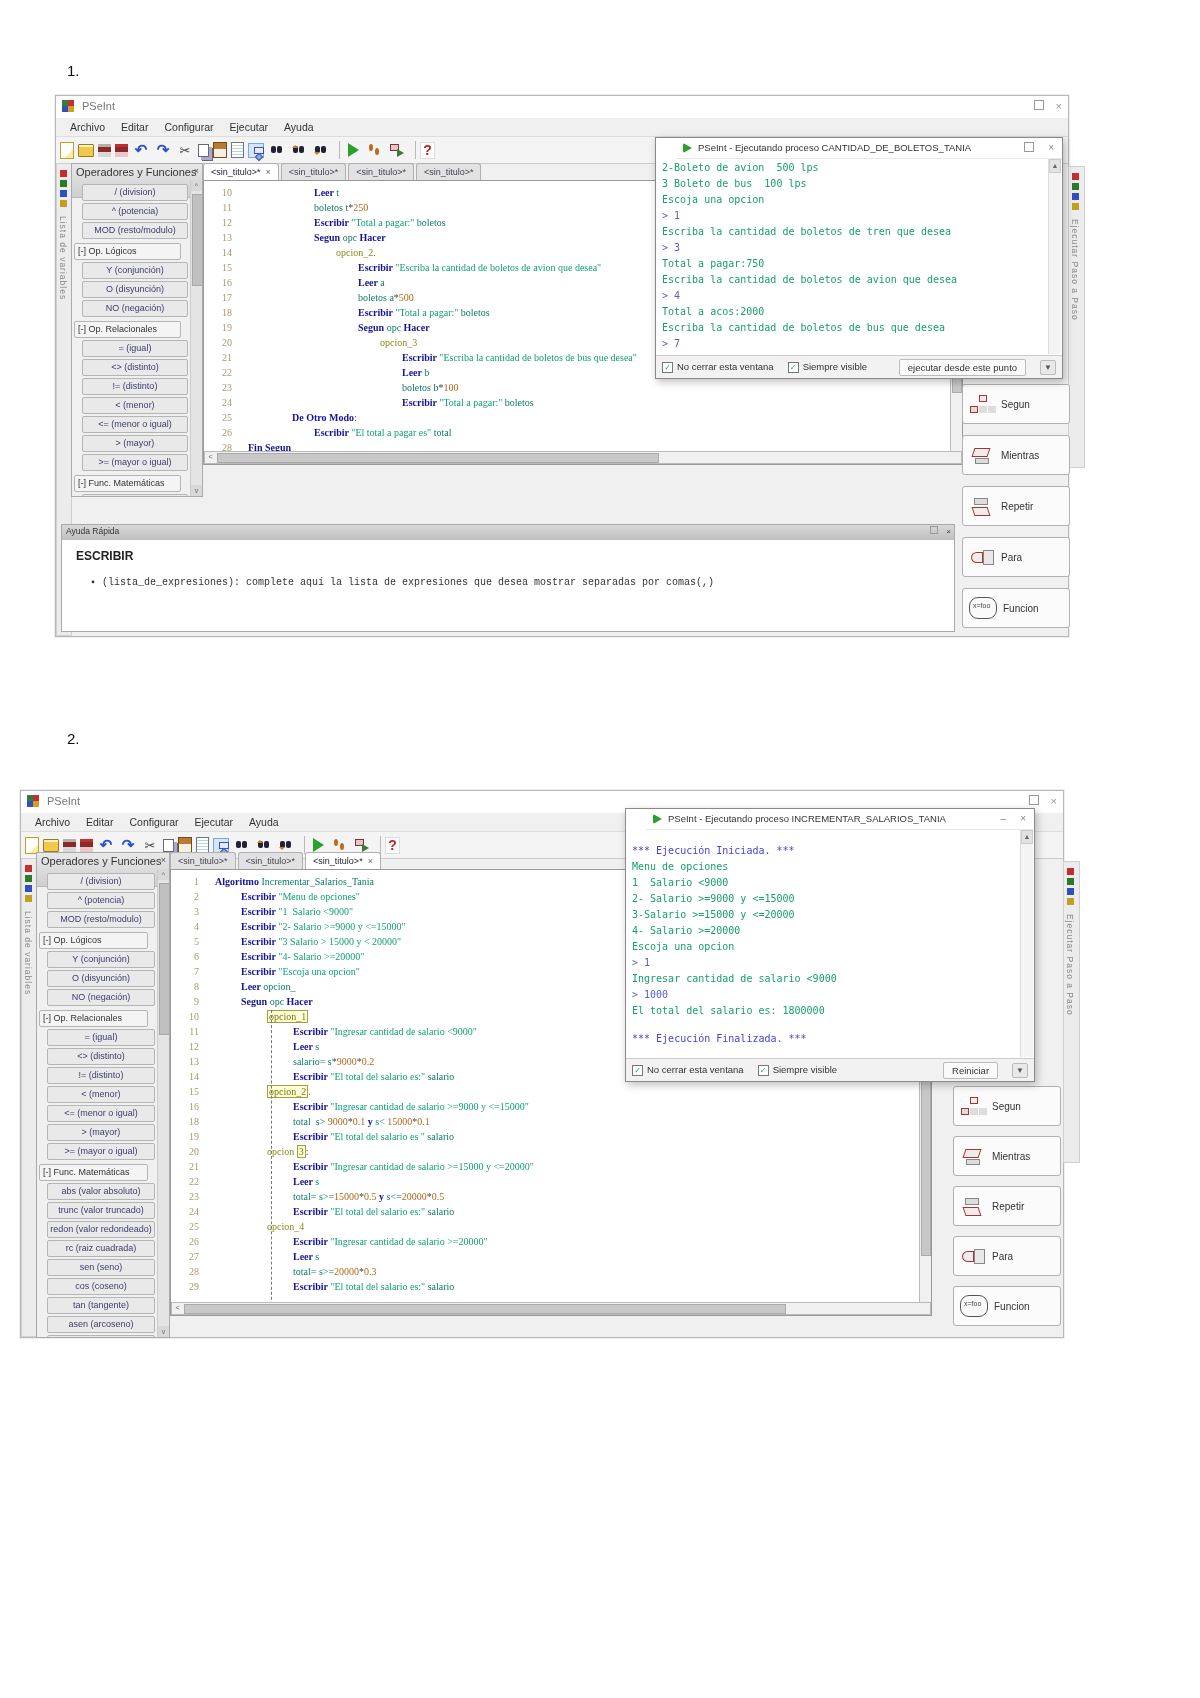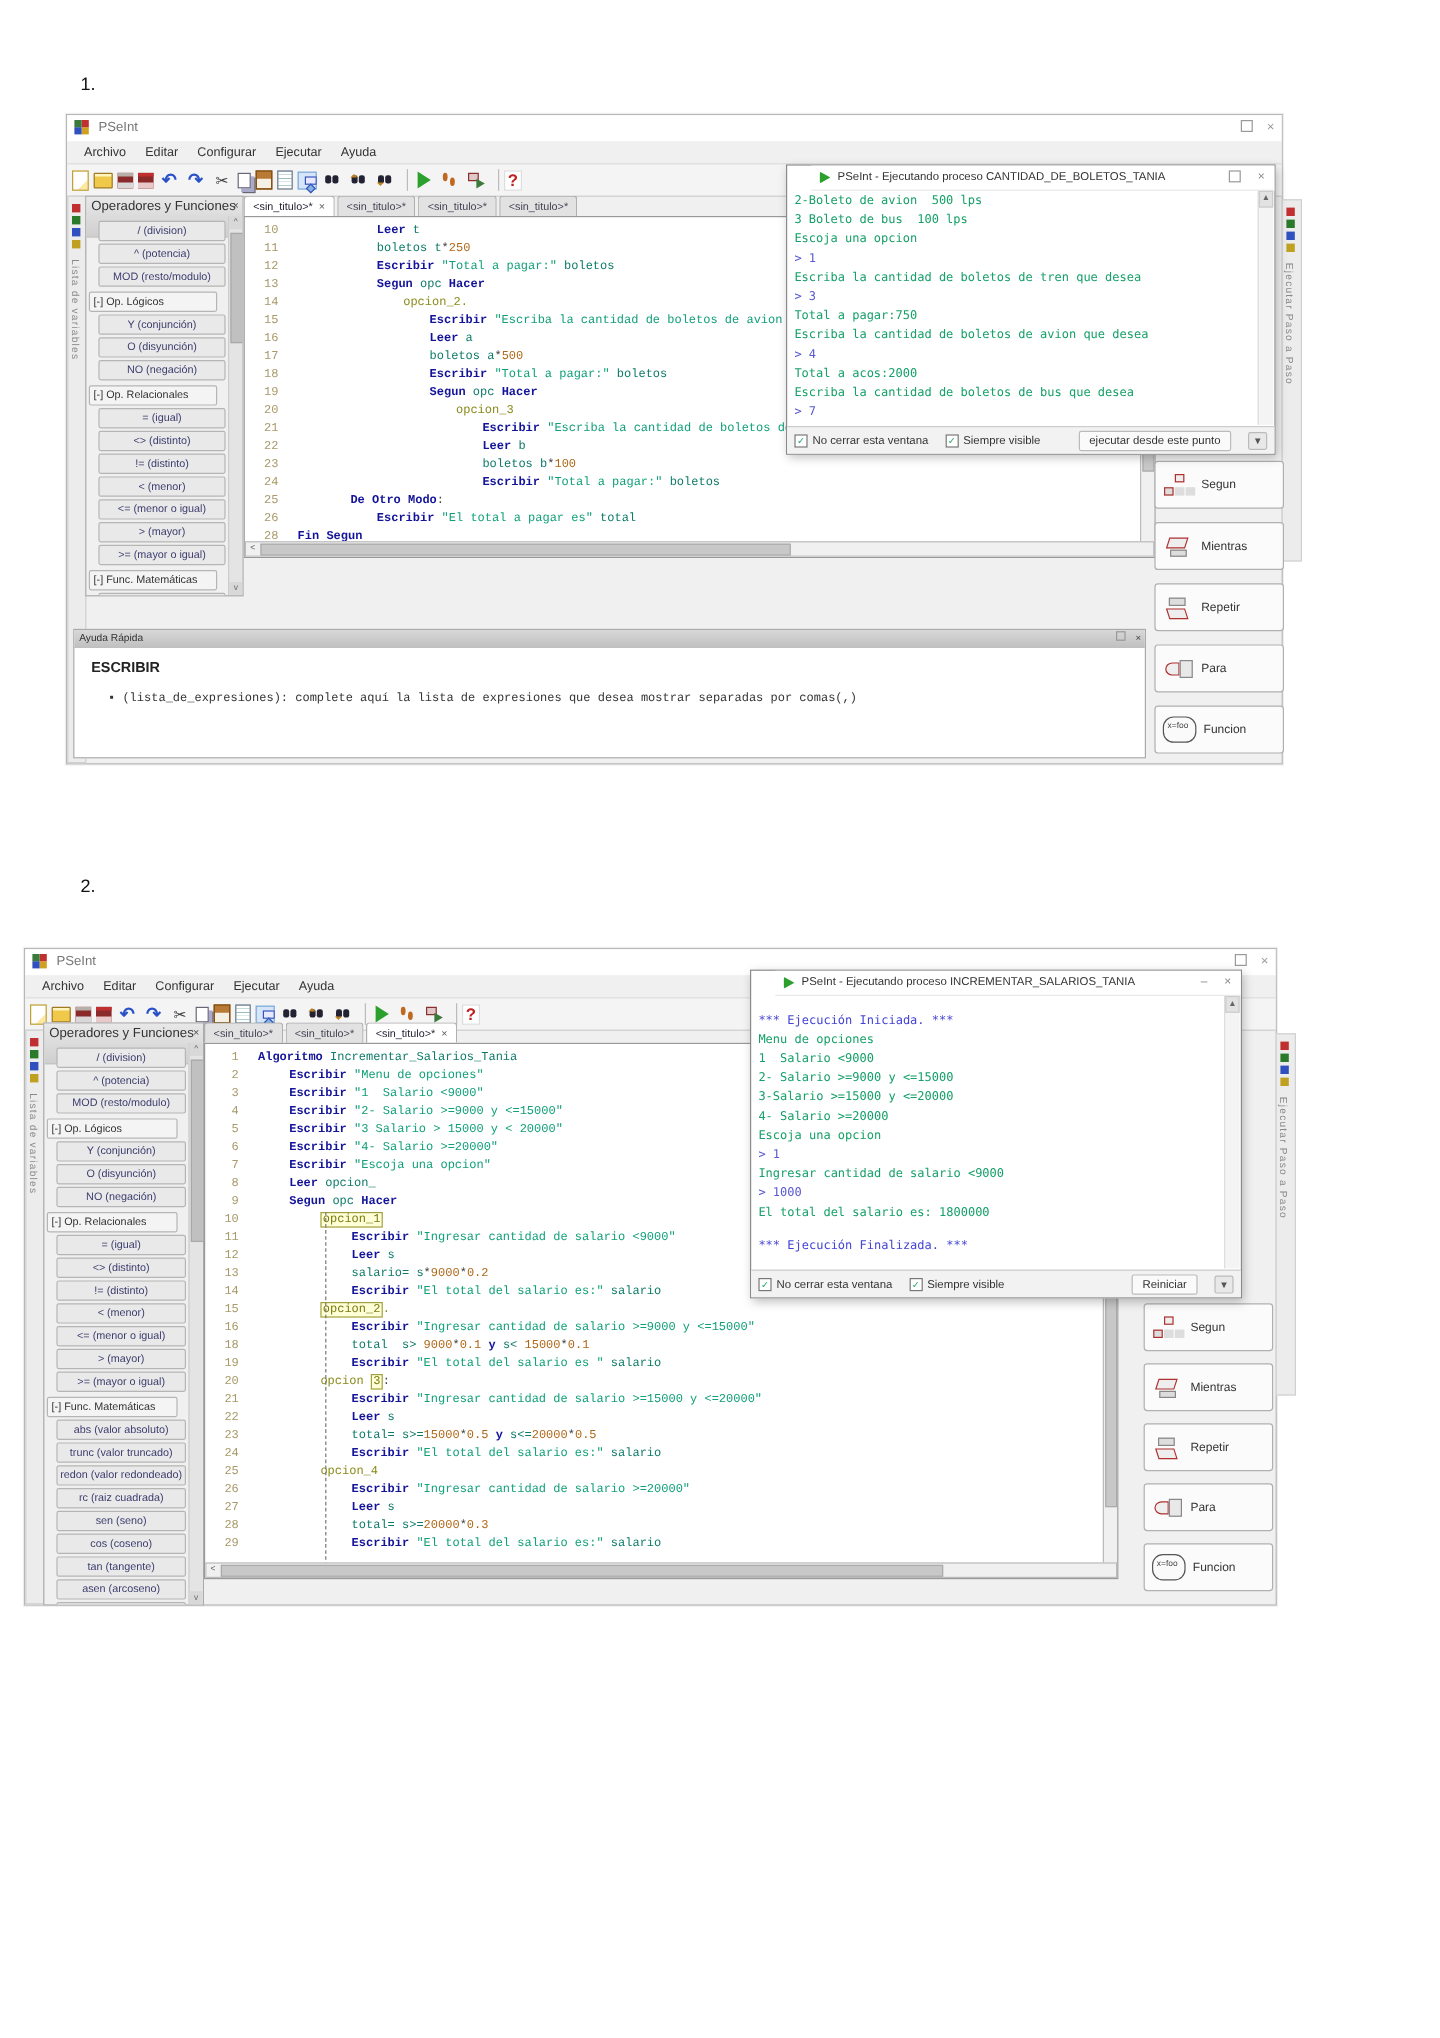--- a/index.html
+++ b/index.html
@@ -61,21 +61,21 @@
   .pscroll{position:absolute;right:0;top:16px;width:11px;bottom:0;background:#e4e4e4;border-left:1px solid #ccc;}
   .psc-a{position:absolute;left:0;width:100%;height:11px;font-size:7px;color:#666;text-align:center;line-height:11px;background:#d8d8d8;}
   .psc-thumb{position:absolute;left:1px;width:9px;background:#c0c0c0;border:1px solid #a8a8a8;}
   
   .tabsbar{position:absolute;height:17px;display:flex;align-items:flex-end;gap:2px;}
   .tab{height:16px;background:#e2e2e2;border:1px solid #b0b0b0;border-bottom:none;border-radius:3px 3px 0 0;
        display:flex;align-items:center;padding:0 7px;font-size:9px;color:#445;}
   .tab.on{background:#fff;color:#223;}
   .tx{margin-left:5px;color:#666;font-size:9px;}
   .editor{position:absolute;background:#fff;border:1px solid #999;overflow:hidden;}
-  .cl{height:15px;white-space:pre;font-family:Liberation Mono, monospace;font-size:10px;line-height:15px;}
+  .cl{height:15px;white-space:pre;font-family:Liberation Serif, serif;font-size:10px;line-height:15px;}
   .ln{display:inline-block;width:28px;text-align:right;color:#a89a6a;padding-right:8px;}
   .s-kw{color:#14149a;font-weight:bold;}
   .s-str{color:#11a078;}
   .s-id{color:#0d7a68;}
   .s-num{color:#b06818;}
   .s-op{color:#444;}
   .s-opt{color:#8a8a1a;}
   .s-hl{color:#7a7a10;background:#ffffd8;border:1px solid #a0a040;padding:0 1px;}
   .guides{position:absolute;border-left:1px dashed #777;width:0;}
   .escroll-h{position:absolute;height:11px;background:#f0f0f0;border:1px solid #bbb;}

